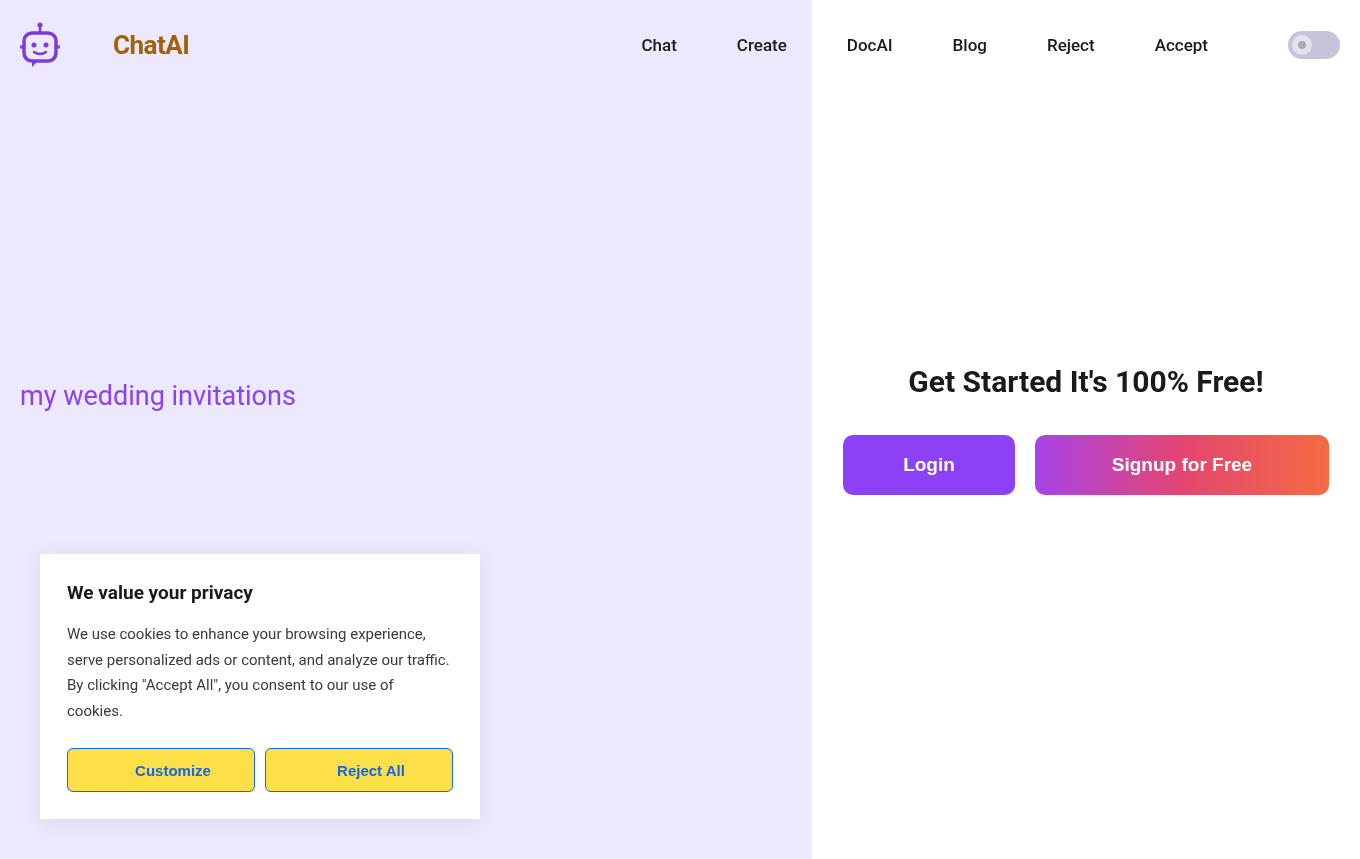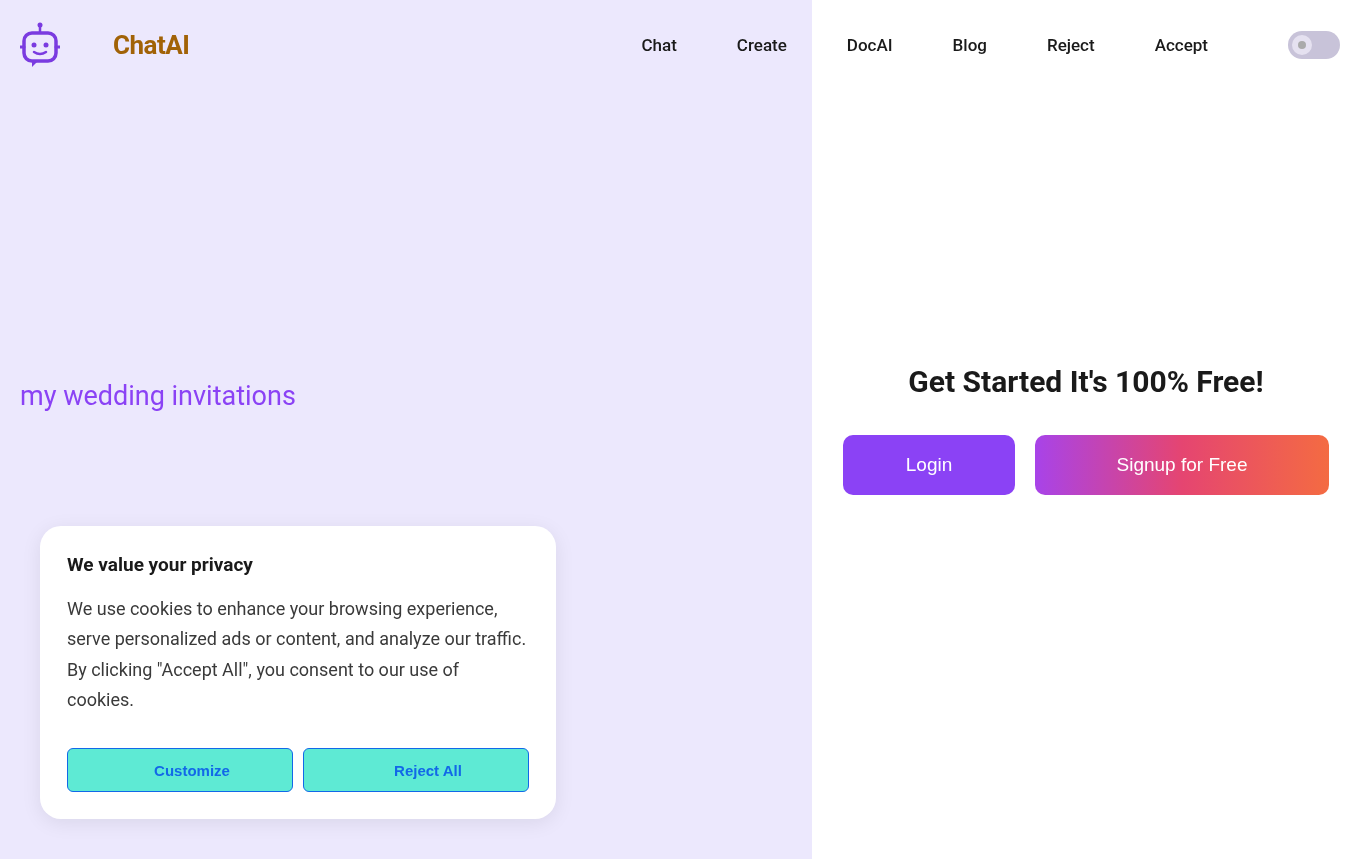--- a/index.html
+++ b/index.html
@@ -132,74 +132,74 @@
     .auth-buttons {
       display: flex;
       gap: 20px;
     }
     .btn {
       width: 172px;
       height: 60px;
       border: none;
       border-radius: 10px;
       font-size: 19px;
-      font-weight: 400;
+      font-weight: 700;
       color: #FFFFFF;
       cursor: pointer;
       display: flex;
       align-items: center;
       justify-content: center;
     }
     .btn-login {
       background: #8B42F5;
     }
     .btn-signup {
       width: 294px;
       background: linear-gradient(90deg, #A843E9 0%, #E54571 50%, #F46B42 100%);
     }
     .cookie-banner {
       position: absolute;
       left: 40px;
       bottom: 40px;
-      width: 516px;
+      width: 440px;
       background: #FFFFFF;
-      border-radius: 21px;
+      border-radius: 0;
       padding: 27px 27px;
       box-shadow: 0 4px 20px rgba(0,0,0,0.08);
       z-index: 100;
     }
     .cookie-title {
       font-size: 19px;
       font-weight: 700;
       color: #1A1A1A;
       margin-bottom: 18px;
     }
     .cookie-text {
-      font-size: 18px;
+      font-size: 15px;
       color: #3A3A3A;
       line-height: 1.7;
-      margin-bottom: 32px;
+      margin-bottom: 24px;
     }
     .cookie-buttons {
       display: flex;
       gap: 10px;
     }
     .cookie-btn {
       flex: 1;
       height: 44px;
       border-radius: 6px;
       font-size: 15px;
       font-weight: 600;
       cursor: pointer;
       display: flex;
       align-items: center;
       justify-content: center;
     }
     .cookie-btn-outline {
-      background: #5eead4;
+      background: #fde047;
       border: 1.5px solid #1268E8;
       color: #1268E8;
       padding-left: 24px;
     }
     .cookie-btn-fill {
       background: #1268E8;
       border: 1.5px solid #1268E8;
       color: #FFFFFF;
     }
   </style>

